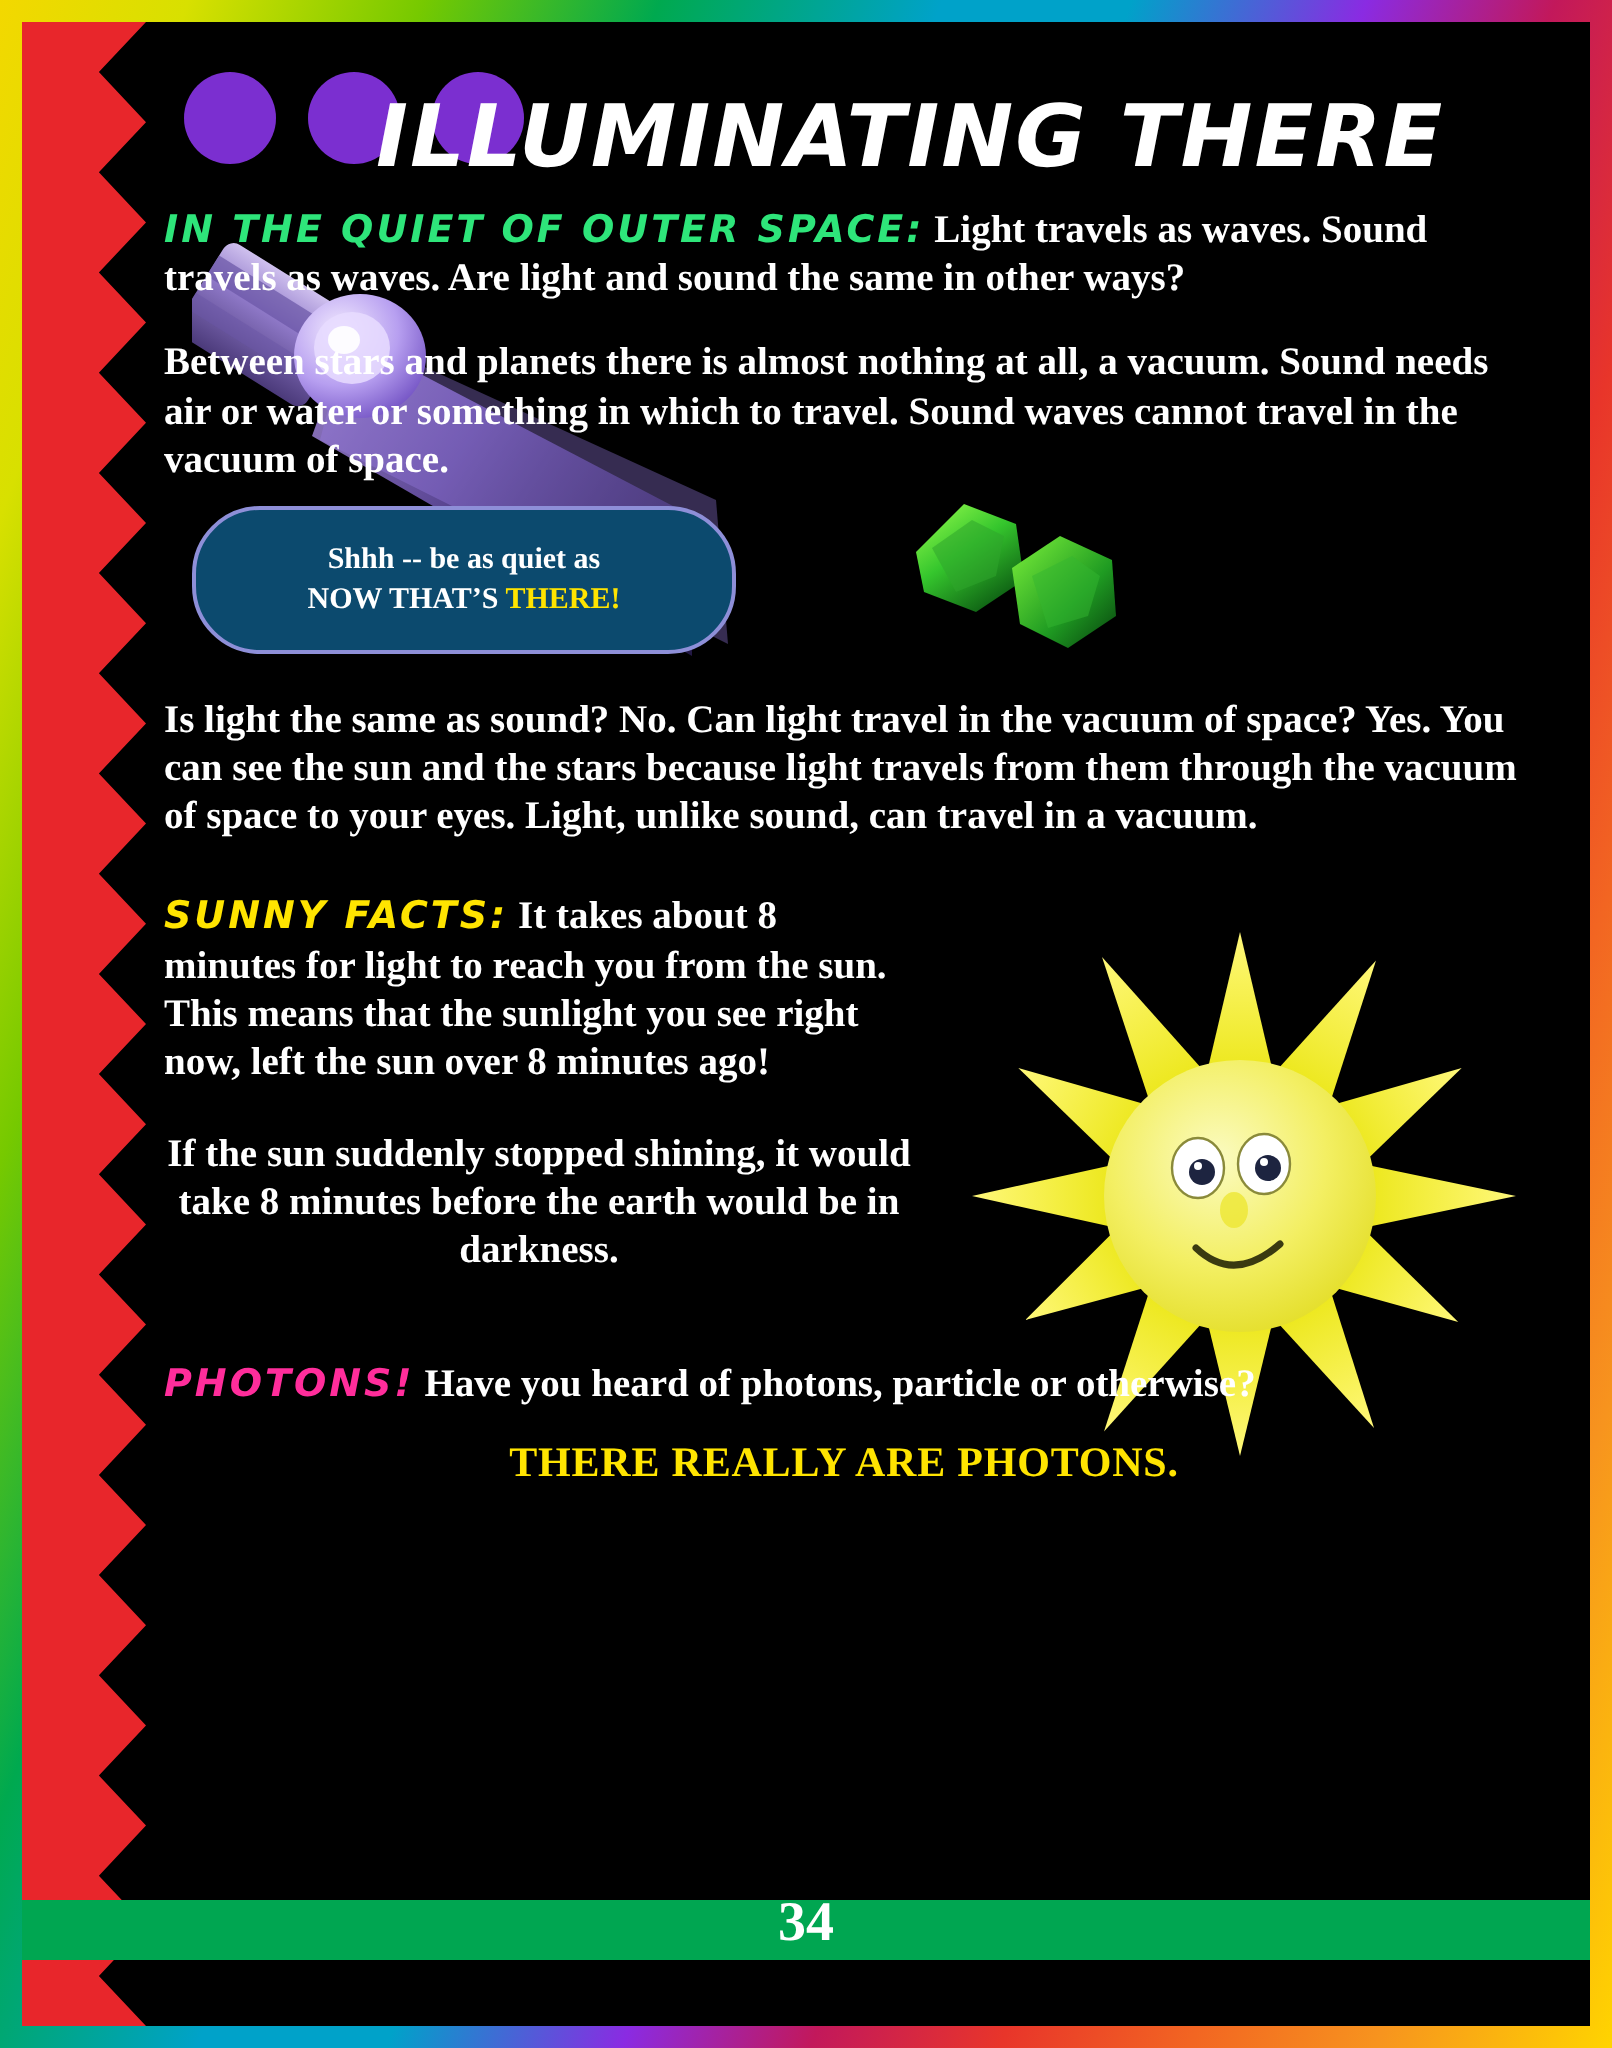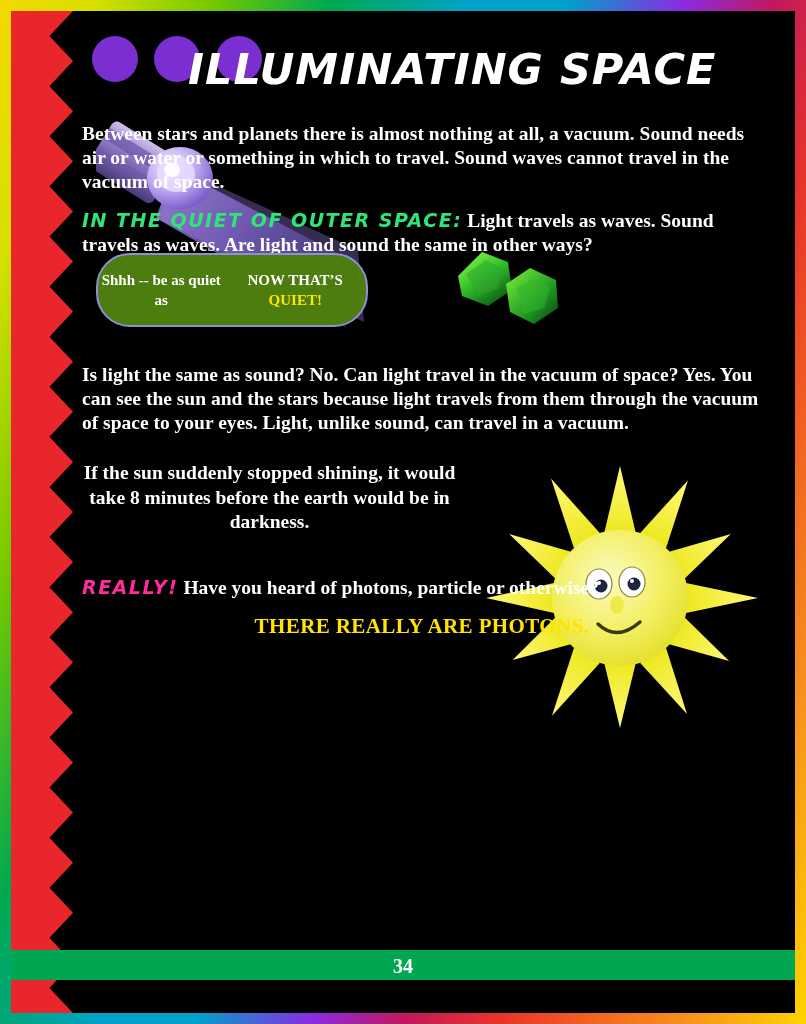--- a/index.html
+++ b/index.html
@@ -140,26 +140,26 @@
 
   
   .callout {
     position: absolute;
     left: 96px;
     top: 253px;
     width: 268px;
     height: 70px;
     border: 2px solid #8e8fd8;
     border-radius: 34px;
-    background: #4d7c0f;
+    background: #0c4a6e;
     z-index: 6;
     display: flex;
     align-items: center;
     justify-content: center;
-    flex-direction: row;
+    flex-direction: column;
     text-align: center;
     font-family: "Liberation Serif", serif;
     font-weight: bold;
     font-size: 15px;
     line-height: 1.35;
     color: #ffffff;
   }
   .callout .quiet-word { color: #ffe400; }
 
   
@@ -190,21 +190,21 @@
     z-index: 4;
   }
   .page-number {
     position: absolute;
     left: 11px;
     bottom: 46px;
     width: 784px;
     text-align: center;
     font-family: "Liberation Serif", serif;
     font-weight: bold;
-    font-size: 20px;
+    font-size: 28px;
     color: #ffffff;
     z-index: 5;
   }
 
   
   .beam-wrap {
     position: absolute;
     left: 96px;
     top: 108px;
     width: 420px;
@@ -365,48 +365,51 @@
         <circle cx="-21" cy="-15" r="2" fill="#ffffff"></circle>
         <circle cx="12" cy="-17" r="2" fill="#ffffff"></circle>
 
         <ellipse cx="-3" cy="7" rx="7" ry="9" fill="#ece52c" opacity="0.75"></ellipse>
 
         <path d="M -22 26 Q -3 44 20 24" fill="none" stroke="#3a3a10" stroke-width="3.5" stroke-linecap="round"></path>
       </g>
     </svg>
   </div>
 
-  <div class="title">ILLUMINATING SPACE</div>
+  <div class="title">ILLUMINATING THERE</div>
 
   <div class="content">
-
-    <p class="body" style="margin-top:18px;">Between stars and planets there is almost nothing at all, a vacuum. Sound needs air or water or something in which to travel. Sound waves cannot travel in the vacuum of space.</p>
 
     <p class="body lead-narrow">
       <span class="kicker kicker-green">IN THE QUIET OF OUTER SPACE:</span><span>  Light travels as waves. Sound travels as waves. Are light and sound the same in other ways?</span>
     </p>
 
+    <p class="body" style="margin-top:18px;">Between stars and planets there is almost nothing at all, a vacuum. Sound needs air or water or something in which to travel. Sound waves cannot travel in the vacuum of space.</p>
+
     <div style="height:92px;"></div>
 
     <p class="body">Is light the same as sound? No. Can light travel in the vacuum of space?  Yes. You can see the sun and the stars because light travels from them through the vacuum of space to your eyes. Light, unlike sound, can travel in a vacuum.</p>
 
     <div class="sunny-col" style="margin-top:26px;">
+      <p class="body">
+        <span class="kicker kicker-yellow">SUNNY FACTS:</span><span>  It takes about 8 minutes for light to reach you from the sun. This means that the sunlight you see right now, left the sun over 8 minutes ago!</span>
+      </p>
       <p class="body" style="margin-top:22px;text-align:center;">If the sun suddenly stopped shining, it would take 8 minutes before the earth would be in darkness.</p>
     </div>
 
     <div class="photons-block" style="margin-top:42px;">
       <p class="body">
-        <span class="kicker kicker-pink">REALLY!</span><span>  Have you heard of photons, particle or otherwise?</span>
+        <span class="kicker kicker-pink">PHOTONS!</span><span>  Have you heard of photons, particle or otherwise?</span>
       </p>
       <div class="center-line">THERE REALLY ARE PHOTONS.</div>
     </div>
 
   </div>
 
   <div class="callout">
     <div>Shhh -- be as quiet as</div>
-    <div><span>NOW THAT’S </span><span class="quiet-word">QUIET!</span></div>
+    <div><span>NOW THAT’S </span><span class="quiet-word">THERE!</span></div>
   </div>
 
   <div class="footer-bar"></div>
   <div class="page-number">34</div>
 
 </div>
 
 </body></html>

